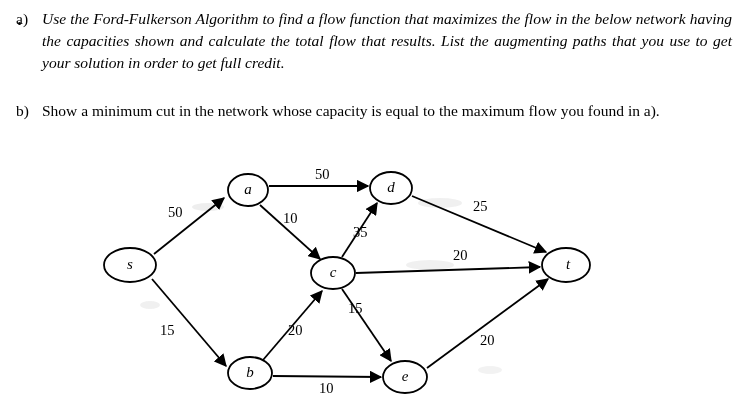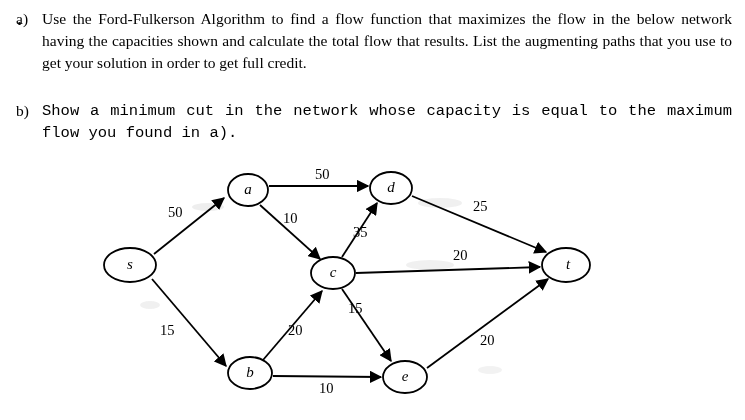--- a/index.html
+++ b/index.html
@@ -37,27 +37,27 @@
     font-size: 15.5px;
     line-height: 1.42;
     text-align: justify;
     text-justify: inter-word;
   }
   #qa {
     left: 14px;
     top: 8px;
     width: 718px;
   }
-  #qa .q-body { width: 690px; }
+  #qa .q-body { width: 690px; font-style: italic; }
   #qb {
     left: 14px;
     top: 100px;
     width: 718px;
   }
-  #qb .q-body { width: 690px; font-family: Liberation Mono, monospace; }
+  #qb .q-body { width: 690px; }
   .bullet-dot {
     position: absolute;
     left: 4px;
     top: 14px;
     width: 3px;
     height: 3px;
     background: #000;
     border-radius: 50%;
   }
   .graph-wrap {

